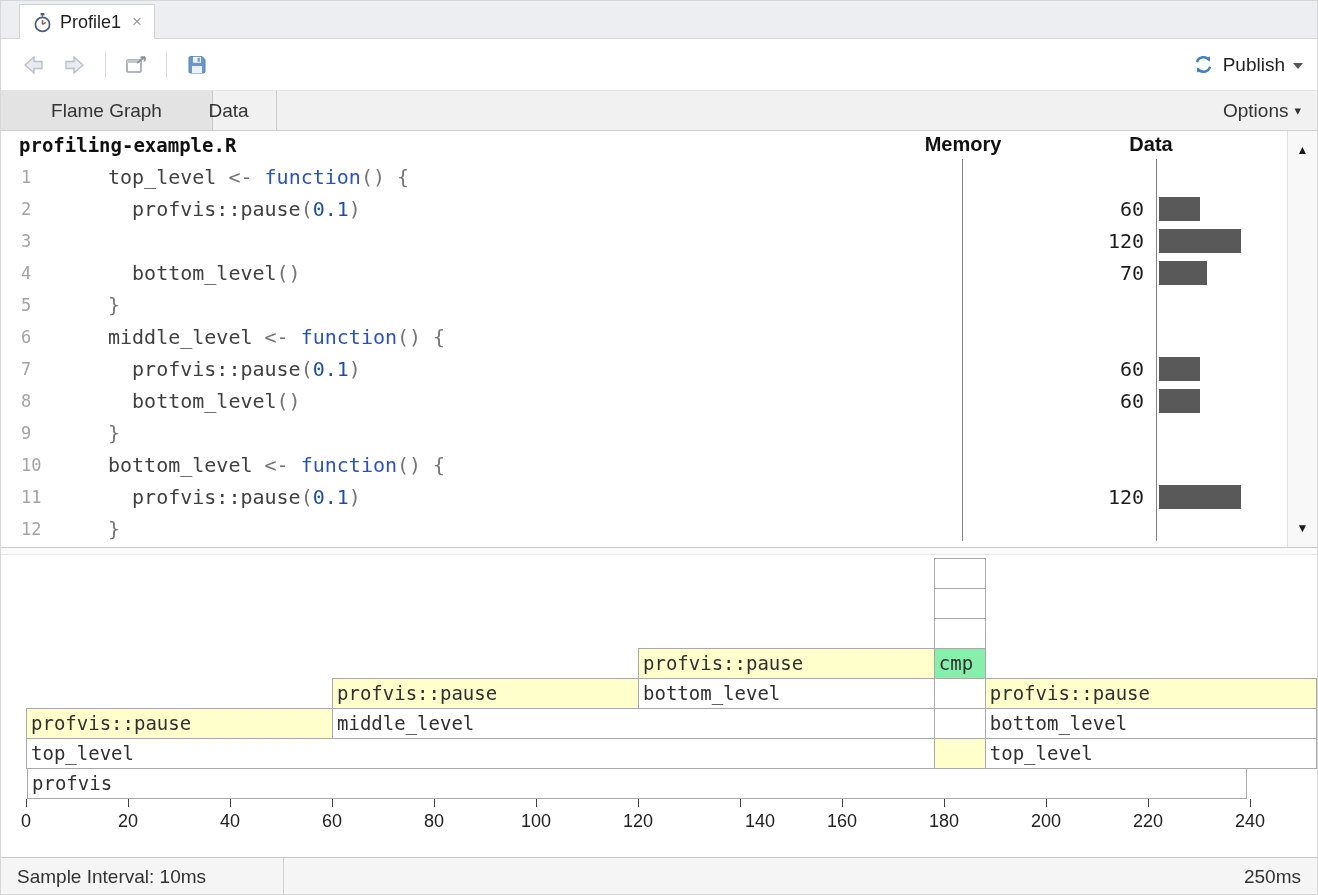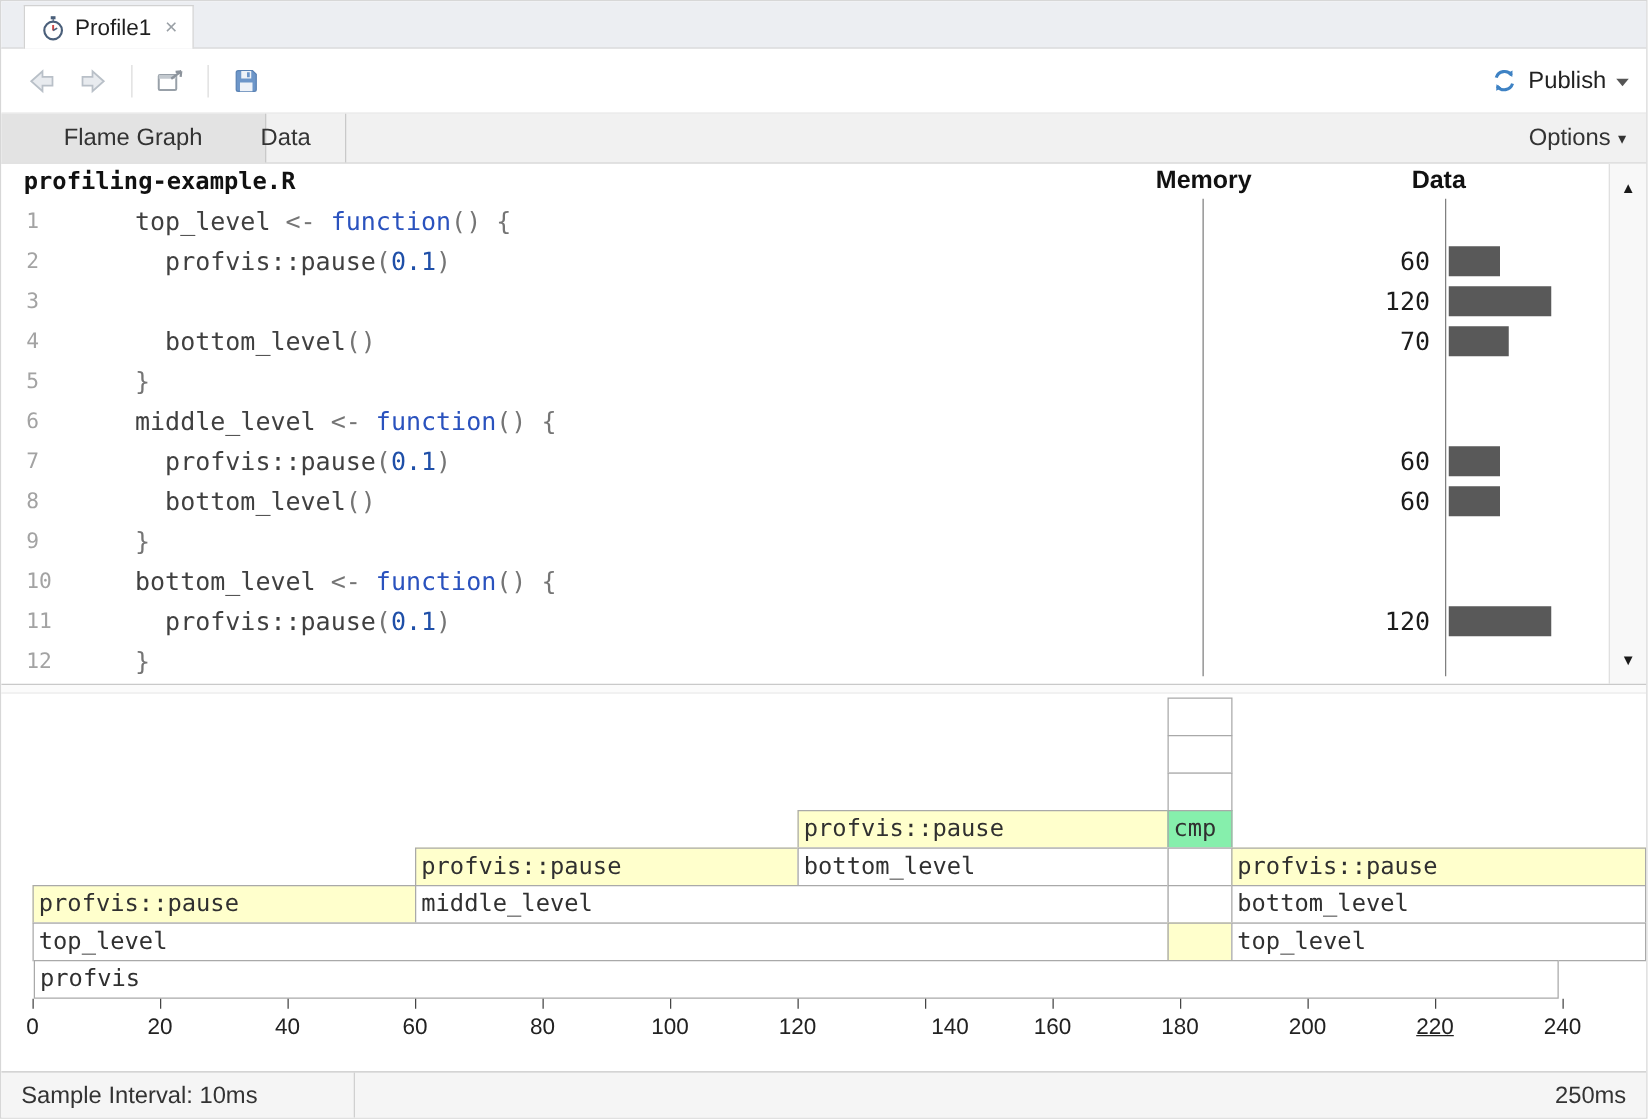--- a/index.html
+++ b/index.html
@@ -287,21 +287,21 @@
         <div class="tick-label" style="left: 637px;">120</div>
         <div class="tick-mark" style="left: 739px;"></div>
         <div class="tick-label" style="left: 739px; margin-left: 20px;">140</div>
         <div class="tick-mark" style="left: 841px;"></div>
         <div class="tick-label" style="left: 841px;">160</div>
         <div class="tick-mark" style="left: 943px;"></div>
         <div class="tick-label" style="left: 943px;">180</div>
         <div class="tick-mark" style="left: 1045px;"></div>
         <div class="tick-label" style="left: 1045px;">200</div>
         <div class="tick-mark" style="left: 1147px;"></div>
-        <div class="tick-label" style="left: 1147px; text-decoration: underline;">220</div>
+        <div class="tick-label" style="left: 1147px;">220</div>
         <div class="tick-mark" style="left: 1249px;"></div>
         <div class="tick-label" style="left: 1249px;">240</div>
       </div>
   </div>
 
   <div class="statusbar">
     <div class="status-left">Sample Interval: 10ms</div>
     <div class="status-right">250ms</div>
   </div>
 

